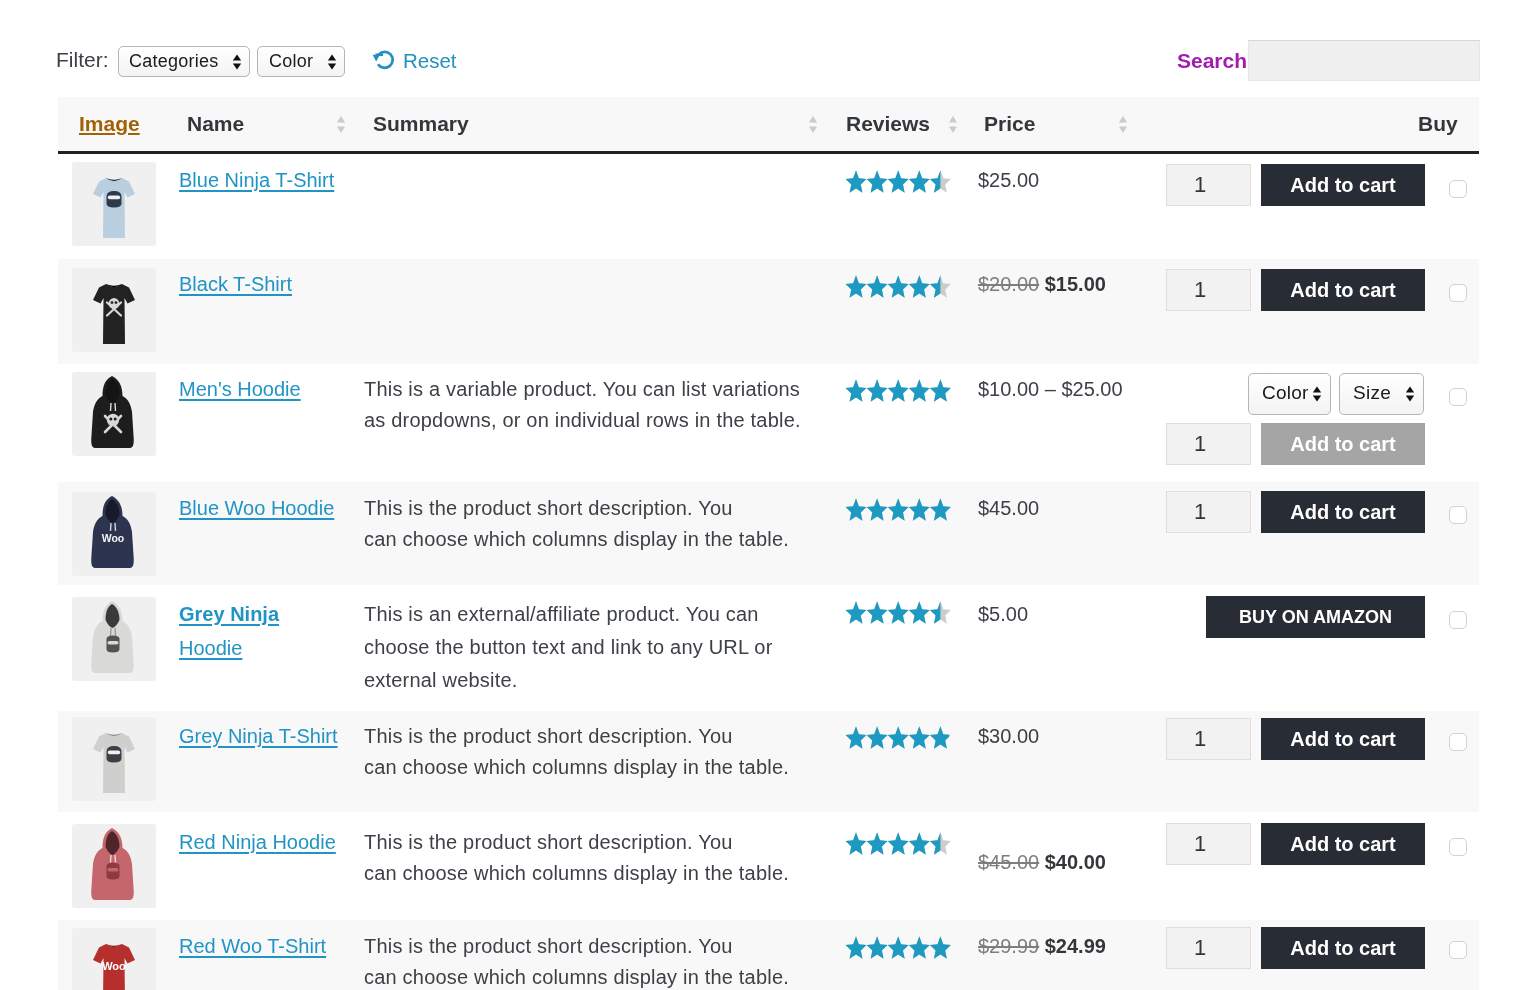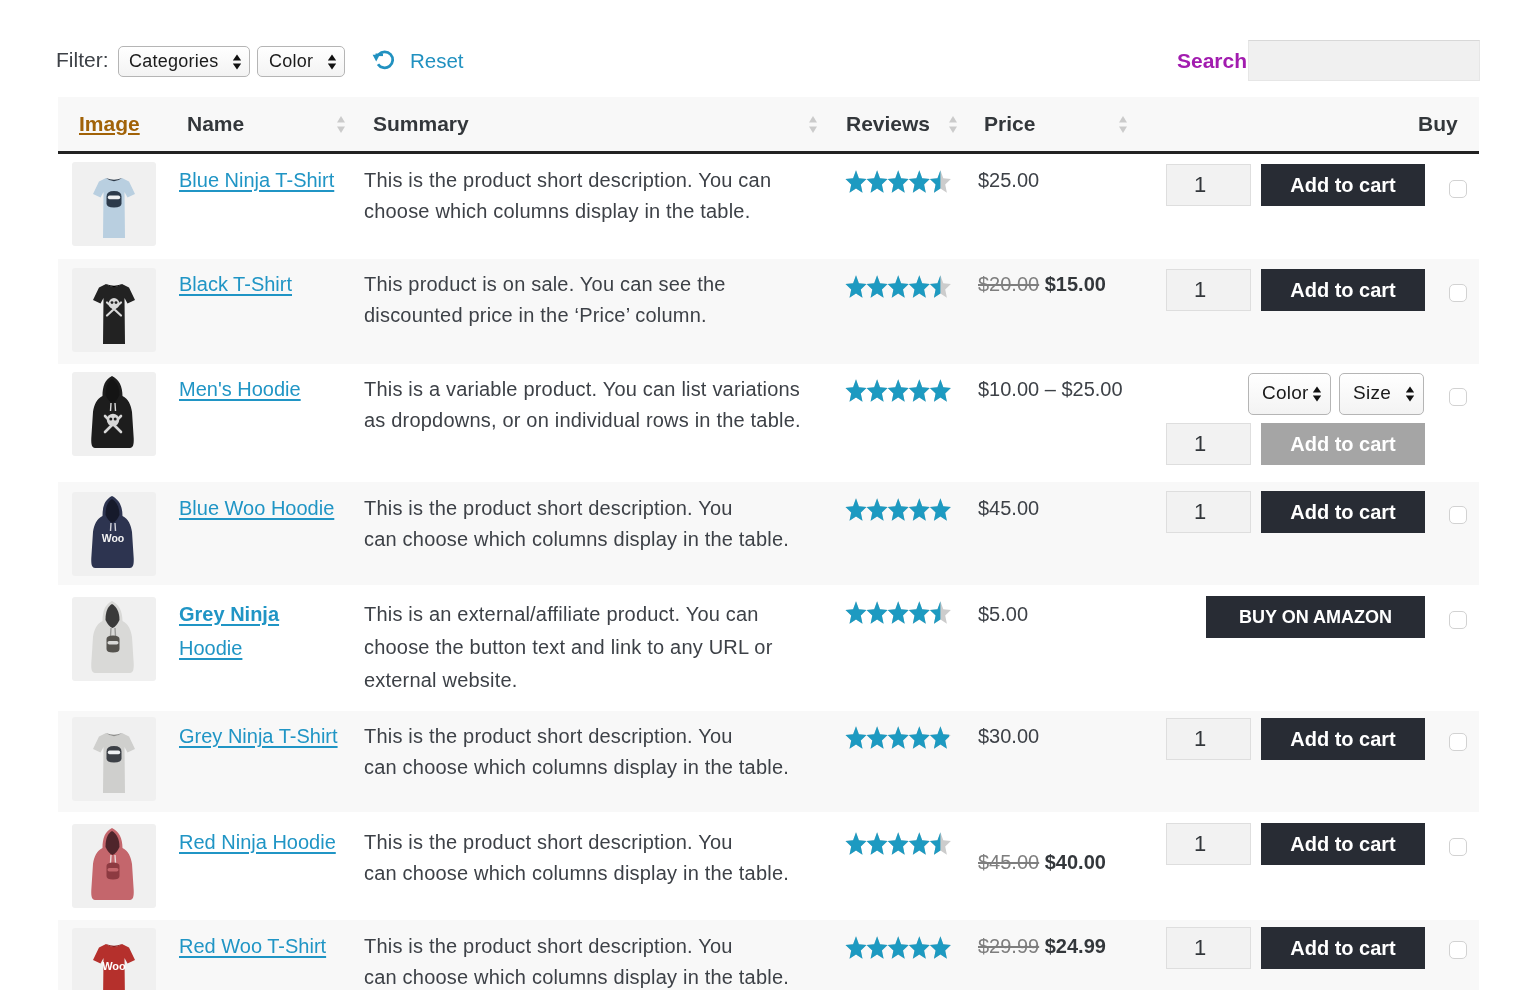--- a/index.html
+++ b/index.html
@@ -21,21 +21,21 @@
       <span style="position:absolute;right:7px;top:50%;transform:translateY(-50%);line-height:0"><svg width="10" height="17" viewBox="0 0 10 17">
           <polygon points="5,1 9.2,7 0.8,7" fill="#111"></polygon>
           <polygon points="5,16 0.8,10 9.2,10" fill="#111"></polygon>
         </svg></span>
     </div>
 <svg style="position:absolute;left:372px;top:48px" width="26" height="24" viewBox="0 0 26 24">
       <path d="M6.8,6.4 A8,8 0 1 1 6.0,16.2" fill="none" stroke="#2191c0" stroke-width="2.8"></path>
       <path d="M11,6.8 L3.5,6.8" stroke="#2191c0" stroke-width="2.6" fill="none"></path>
       <polygon points="0.6,6.8 7.8,6.8 4.2,13.6" fill="#2191c0"></polygon>
     </svg>
-<div style="position:absolute;left:403px;top:48.5px;font-size:20.5px;color:#2191c0;font-weight:normal;white-space:nowrap;line-height:23.5px;margin-left:7px;">Reset</div>
+<div style="position:absolute;left:403px;top:48.5px;font-size:20.5px;color:#2191c0;font-weight:normal;white-space:nowrap;line-height:23.5px;">Reset</div>
 <div style="position:absolute;left:1177px;top:48.5px;font-size:21px;color:#a21caf;font-weight:bold;white-space:nowrap;line-height:24px;">Search:</div>
 <div style="position:absolute;left:1248px;top:40px;width:232px;height:41px;box-sizing:border-box;background:#f0f0f0;border:1px solid #e6e6e6;border-top-color:#d8d8d8"></div>
 <div style="position:absolute;left:58px;top:97px;width:1421px;height:57px;box-sizing:border-box;background:#f8f8f8;border-bottom:3px solid #222"></div>
 <div style="position:absolute;left:79px;top:112px;font-size:21px;color:#a16207;font-weight:bold;white-space:nowrap;line-height:24px;text-decoration:underline;">Image</div>
 <div style="position:absolute;left:187px;top:112px;font-size:21px;color:#33373b;font-weight:bold;white-space:nowrap;line-height:24px;">Name</div>
 <div style="position:absolute;left:373px;top:112px;font-size:21px;color:#33373b;font-weight:bold;white-space:nowrap;line-height:24px;">Summary</div>
 <div style="position:absolute;left:846px;top:112px;font-size:21px;color:#33373b;font-weight:bold;white-space:nowrap;line-height:24px;">Reviews</div>
 <div style="position:absolute;left:984px;top:112px;font-size:21px;color:#33373b;font-weight:bold;white-space:nowrap;line-height:24px;">Price</div>
 <div style="position:absolute;left:1418px;top:112px;font-size:21px;color:#33373b;font-weight:bold;white-space:nowrap;line-height:24px;">Buy</div>
 <svg style="position:absolute;left:336px;top:115px" width="10" height="19" viewBox="0 0 10 19">
@@ -58,21 +58,20 @@
 <div style="position:absolute;left:58px;top:482px;width:1421px;height:103px;background:#f8f8f8"></div>
 <div style="position:absolute;left:58px;top:711px;width:1421px;height:101px;background:#f8f8f8"></div>
 <div style="position:absolute;left:58px;top:920px;width:1421px;height:70px;background:#f8f8f8"></div>
 <div style="position:absolute;left:72px;top:162px;width:84px;height:84px;background:#f0f0f0;border-radius:3px;"><svg width="84" height="84" viewBox="0 0 84 84">
         <path d="M34,16 Q42,22 50,16 L57,19.5 L63,32 L55.5,35.5 L52.5,30 L53,76 L31,76 L31.5,30 L28.5,35.5 L21,32 L27,19.5 Z" fill="#b9cfe0"></path>
         <path d="M34,16 Q42,22.5 50,16 Q42,19.5 34,16 Z" fill="#2c3a4a"></path>
         <path d="M34.5,34.5 Q34.5,29 42,29 Q49.5,29 49.5,34.5 L49.5,41.5 Q49.5,45.5 42,45.5 Q34.5,45.5 34.5,41.5 Z" fill="#2c3a4a"></path>
         <rect x="35.8" y="33.6" width="12.4" height="3.6" rx="1.8" fill="#eef0f2"></rect>
       </svg></div>
 <div style="position:absolute;left:179px;top:168.5px;font-size:20px;color:#2095c5;font-weight:normal;white-space:nowrap;line-height:23px;text-decoration:underline;text-decoration-color:#2095c5;text-underline-offset:3px;">Blue Ninja T-Shirt</div>
-<div style="position:absolute;left:364px;top:164.5px;font-size:20px;color:#3d4147;line-height:31px;white-space:nowrap;letter-spacing:0.2px;">This is the product short description. You can<br>choose which columns display in the table.</div>
 <svg style="position:absolute;left:845px;top:170px" width="107" height="26" viewBox="0 0 107 26">
       <defs>
         <clipPath id="c1">
           <rect x="0" y="0" width="95.4" height="26"></rect>
         </clipPath>
       </defs>
       <g transform="scale(1,1.13)">
         <g fill="#cccccc">
           <use href="#st" x="0.0"></use>
           <use href="#st" x="21.1"></use>
@@ -97,21 +96,20 @@
         <path d="M34,16 Q42,22 50,16 L57,19.5 L63,32 L55.5,35.5 L52.5,30 L53,76 L31,76 L31.5,30 L28.5,35.5 L21,32 L27,19.5 Z" fill="#222222"></path>
         <path d="M34,16 Q42,22.5 50,16 Q42,19.5 34,16 Z" fill="#000"></path>
         <g stroke="#d9d9d9" stroke-width="2.2" stroke-linecap="round">
           <path d="M35,34.5 L49,47.5 M49,34.5 L35,47.5"></path>
         </g>
         <circle cx="42" cy="35.5" r="5.4" fill="#d9d9d9"></circle>
         <circle cx="40" cy="34.6" r="1.4" fill="#222222"></circle>
         <circle cx="44" cy="34.6" r="1.4" fill="#222222"></circle>
       </svg></div>
 <div style="position:absolute;left:179px;top:273px;font-size:20px;color:#2095c5;font-weight:normal;white-space:nowrap;line-height:23px;text-decoration:underline;text-decoration-color:#2095c5;text-underline-offset:3px;">Black T-Shirt</div>
-<div style="position:absolute;left:364px;top:269px;font-size:20px;color:#3d4147;line-height:31px;white-space:nowrap;letter-spacing:0.2px;">This product is on sale. You can see the<br>discounted price in the ‘Price’ column.</div>
 <svg style="position:absolute;left:845px;top:274.5px" width="107" height="26" viewBox="0 0 107 26">
       <defs>
         <clipPath id="c2">
           <rect x="0" y="0" width="95.4" height="26"></rect>
         </clipPath>
       </defs>
       <g transform="scale(1,1.13)">
         <g fill="#cccccc">
           <use href="#st" x="0.0"></use>
           <use href="#st" x="21.1"></use>

